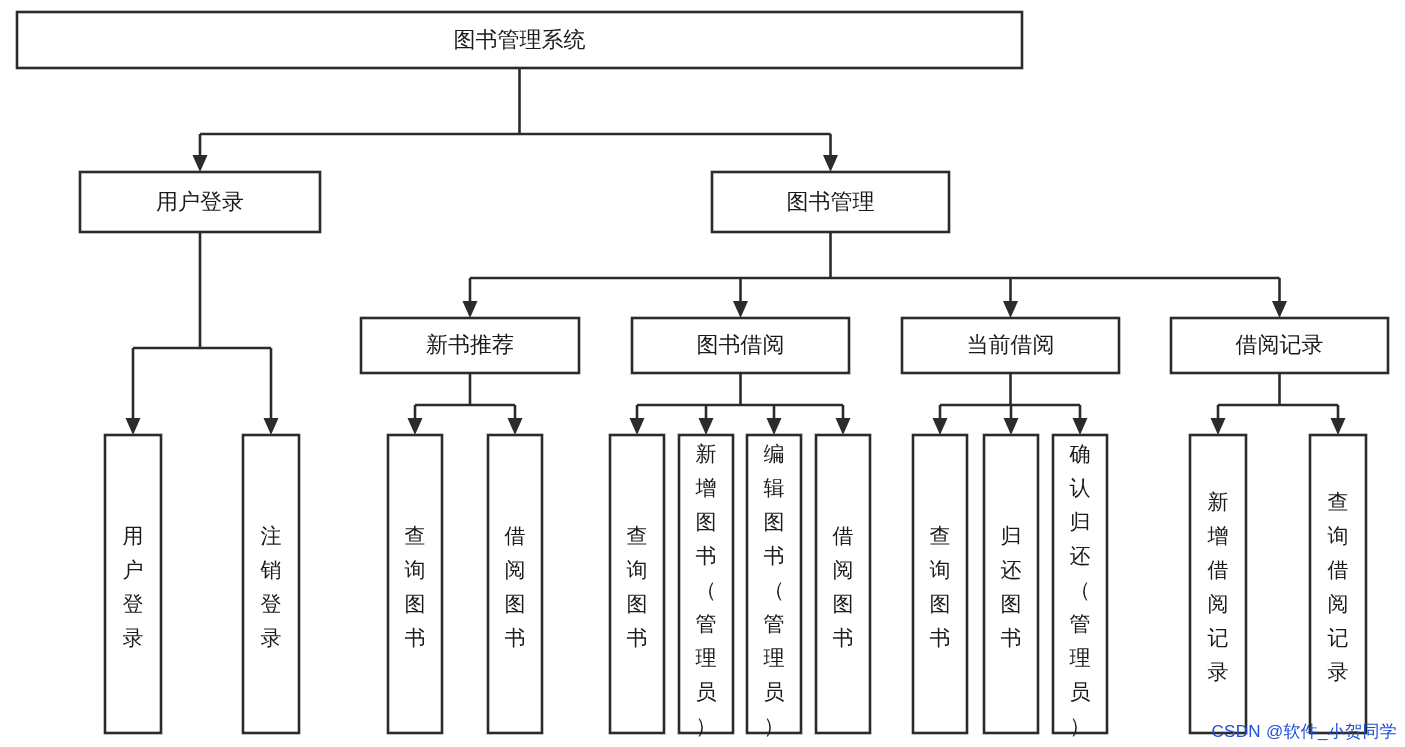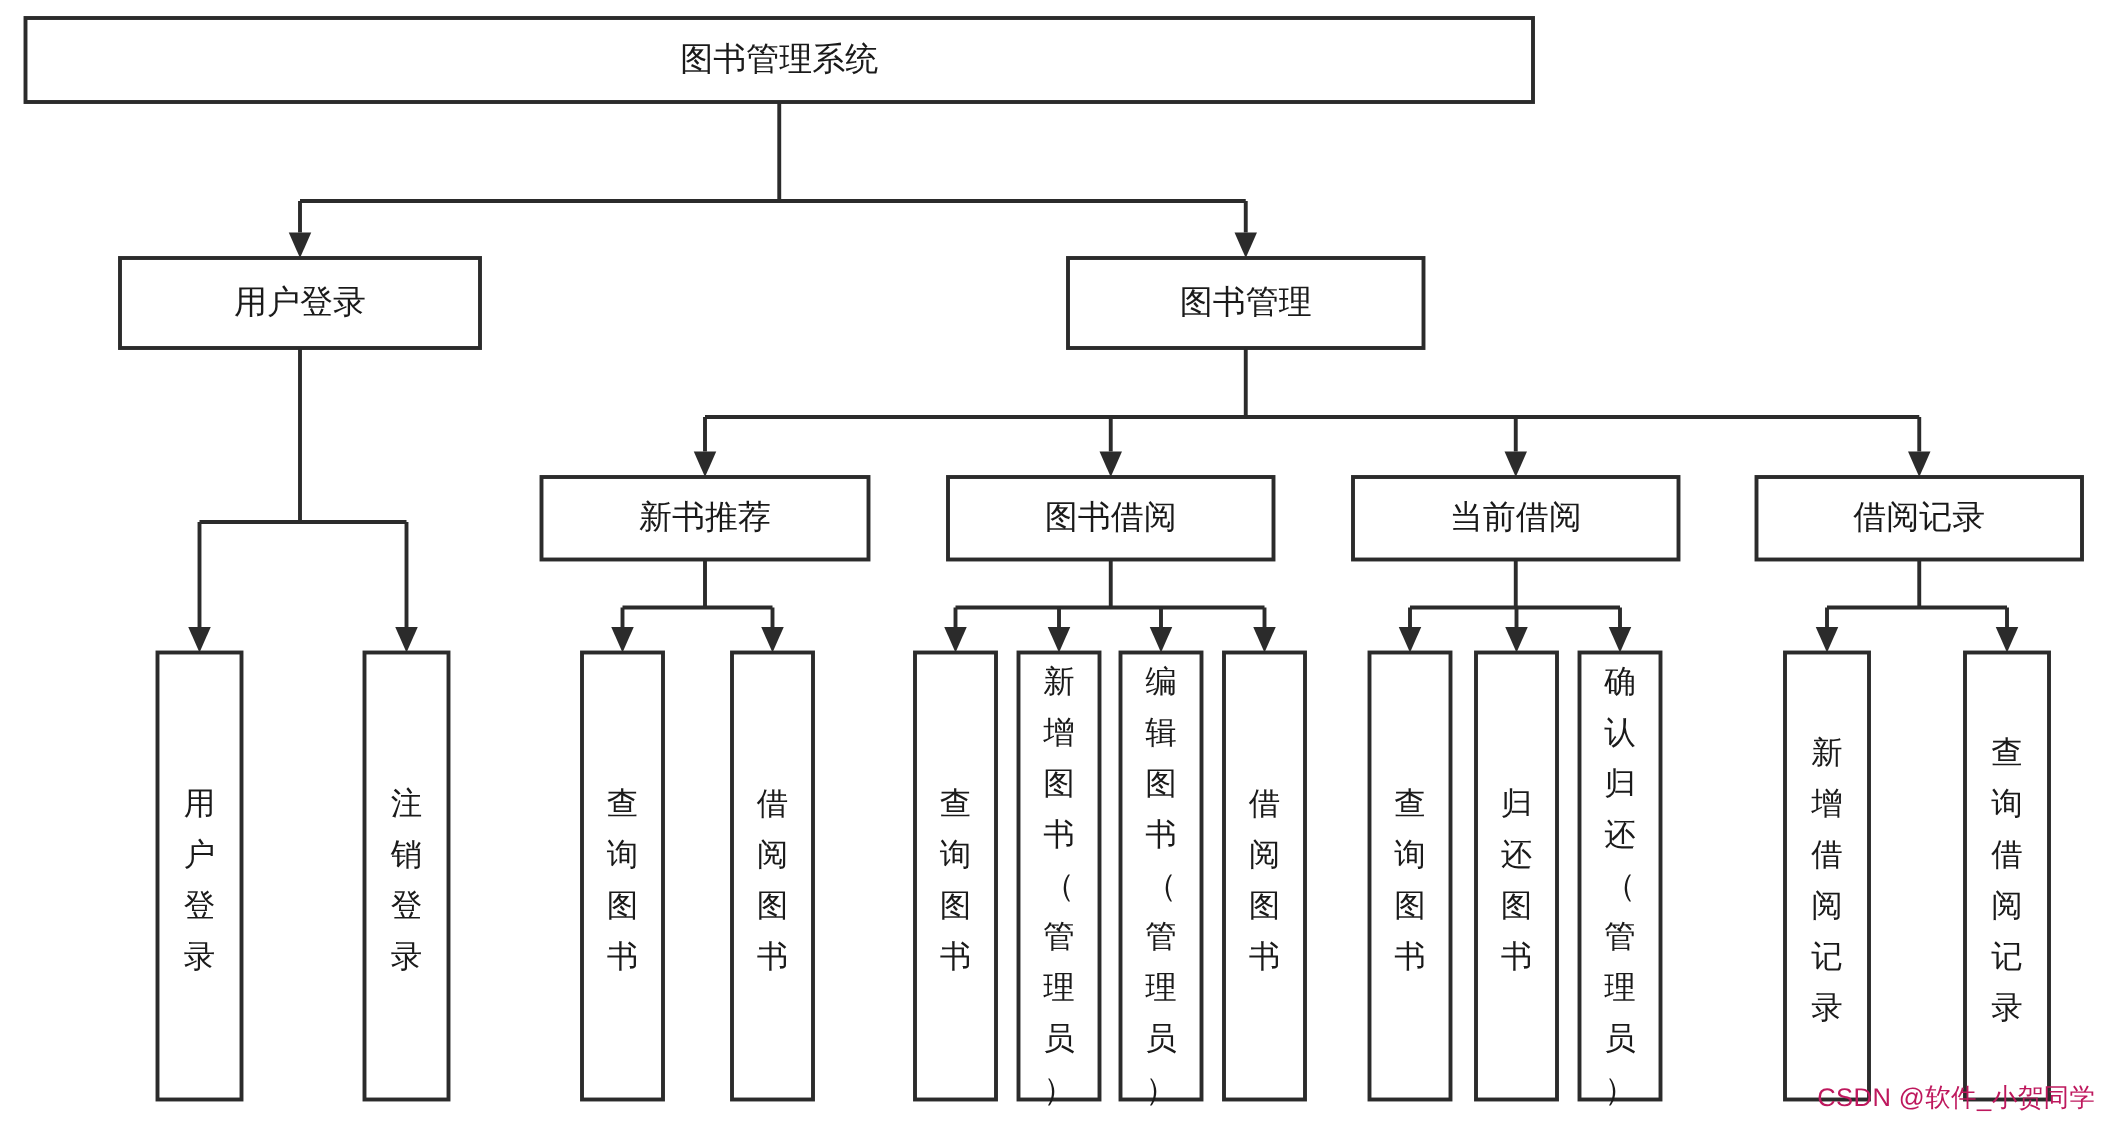--- a/index.html
+++ b/index.html
@@ -54,21 +54,21 @@
     font-size: 21px;
     fill: #1a1a1a;
     text-anchor: middle;
   }
   .watermark {
     position: absolute;
     right: 8px;
     bottom: 4px;
     font-family: "Liberation Sans", "DejaVu Sans", sans-serif;
     font-size: 17px;
-    color: #be185d;
+    color: #1d4ed8;
     white-space: nowrap;
     letter-spacing: 0.3px;
   }
 </style>
 </head>
 <body>
 
 <div id="diagram-root">
 
   <svg id="flow-svg" viewBox="0 0 1405 747">

